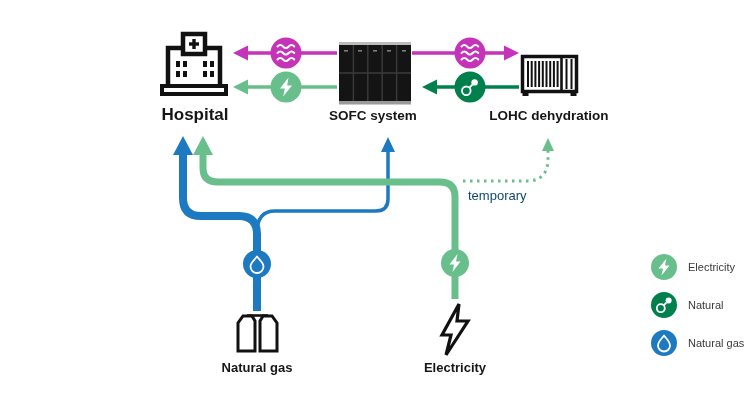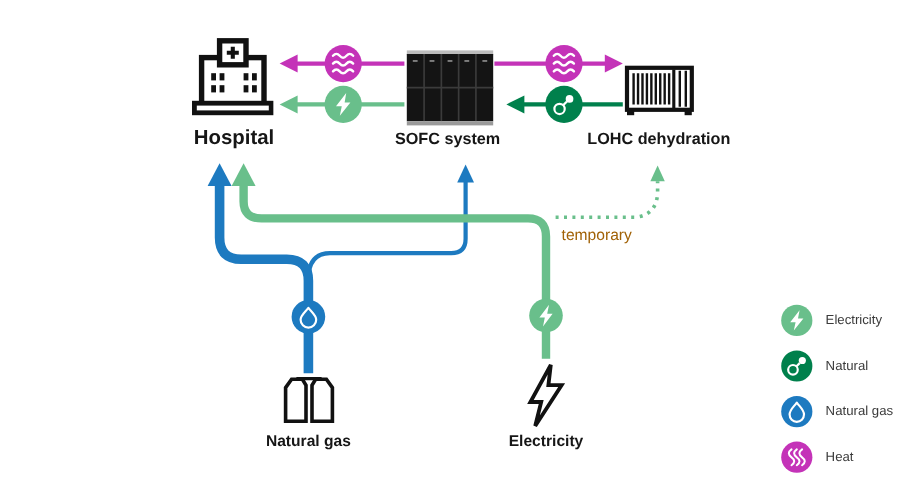--- a/index.html
+++ b/index.html
@@ -5,21 +5,21 @@
   html,body{margin:0;padding:0;background:#fff;}
   .canvas{position:relative;width:755px;height:413px;background:#ffffff;overflow:hidden;
           font-family:"Liberation Sans",sans-serif;padding-left:36px;}
   .layer{position:absolute;left:0;top:0;}
   .node-label{position:absolute;text-align:center;font-weight:bold;color:#161616;}
   .lbl-hospital{left:135px;top:105px;width:120px;font-size:17px;}
   .lbl-sofc{left:313px;top:108px;width:120px;font-size:13.5px;}
   .lbl-lohc{left:479px;top:108px;width:140px;font-size:13.5px;}
   .lbl-gas{left:197px;top:360px;width:120px;font-size:13px;}
   .lbl-elec{left:395px;top:360px;width:120px;font-size:13px;}
-  .temporary{position:absolute;left:468px;top:188px;font-size:13px;color:#a16207;}
+  .temporary{position:absolute;left:468px;top:188px;font-size:13px;color:#0c4a6e;}
   .icon-abs{position:absolute;}
   .legend{position:absolute;left:650px;top:253px;}
   .legend-row{display:flex;align-items:center;height:28px;margin-bottom:10px;}
   .legend-row svg{flex:0 0 28px;}
   .legend-label{margin-left:10px;font-size:11px;color:#3a3a3a;white-space:nowrap;}
 </style>
 </head>
 <body>
 
 <div class="canvas">
@@ -193,26 +193,15 @@
     </div>
 
     <div class="legend-row">
       <svg width="28" height="28" viewBox="0 0 28 28">
         <circle cx="14" cy="14" r="13" fill="#1d7ac0"></circle>
         <path d="M14,6.5 C16.5,10 20,12.5 20,16.5 A6,6 0 1 1 8,16.5 C8,12.5 11.5,10 14,6.5 Z" stroke="#ffffff" stroke-width="1.8" fill="none" stroke-linejoin="round"></path>
       </svg>
       <span class="legend-label">Natural gas</span>
     </div>
 
-    <div class="legend-row">
-      <svg width="28" height="28" viewBox="0 0 28 28">
-        <circle cx="14" cy="14" r="13" fill="#c433b8"></circle>
-        <g stroke="#ffffff" stroke-width="1.7" fill="none" stroke-linecap="round">
-          <path d="M9.6,7.5 c-3,2.2 -3,4.4 0,6.6 c3,2.2 3,4.4 0,6.6"></path>
-          <path d="M14,7.5  c-3,2.2 -3,4.4 0,6.6 c3,2.2 3,4.4 0,6.6"></path>
-          <path d="M18.4,7.5 c-3,2.2 -3,4.4 0,6.6 c3,2.2 3,4.4 0,6.6"></path>
-        </g>
-      </svg>
-      <span class="legend-label">Heat</span>
-    </div>
 
   </div>
 </div>
 
 </body></html>

